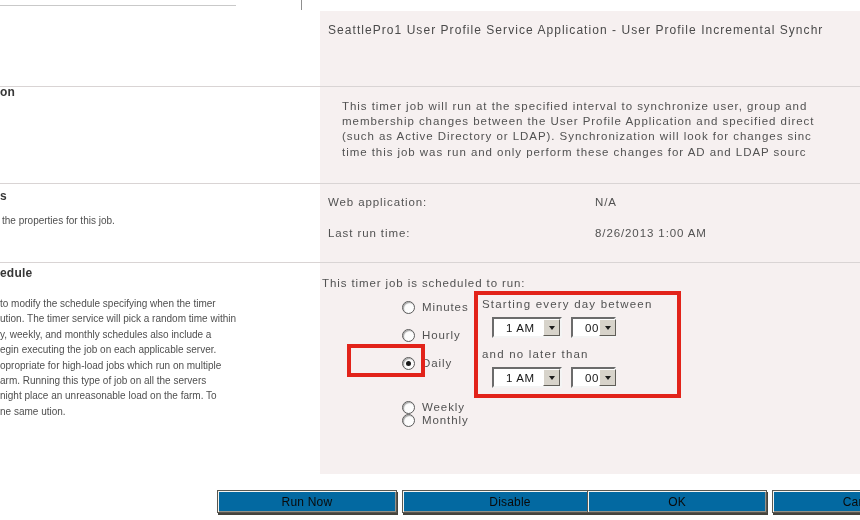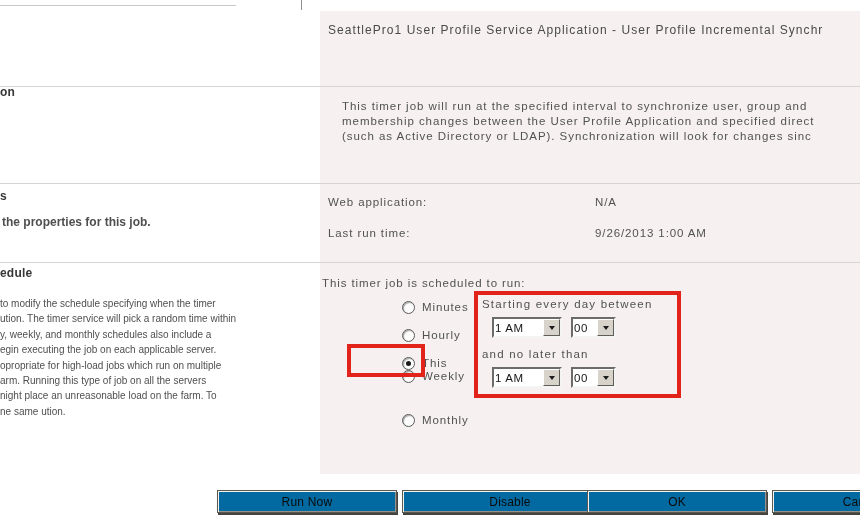--- a/index.html
+++ b/index.html
@@ -10,40 +10,40 @@
   .abs{position:absolute;}
   .nowrap{white-space:pre;}
   
   .hairline{background:#d9d4d4;height:1px;left:0;width:860px;z-index:3;}
   #artifact-top-line{background:#c9c9c9;height:1px;left:0;top:5px;width:236px;z-index:3;}
   #artifact-vline{background:#8f8f8f;width:1px;height:10px;left:301px;top:0;z-index:3;}
   
   #pink-panel{left:320px;top:11px;width:540px;height:463px;background:#f6f0f0;z-index:1;}
   
   .lhead{font-size:12px;font-weight:bold;color:#373737;letter-spacing:.2px;}
-  .ltext{font-size:12px;color:#4f4f4f;font-weight:bold;}
+  .ltext{font-size:10px;color:#4f4f4f;}
   #sched-desc{left:0;top:296px;width:318px;height:136px;overflow:hidden;z-index:2;}
   #sched-desc div{white-space:pre;font-size:10px;line-height:15.4px;color:#4f4f4f;}
   
   .rtext{font-size:11.5px;color:#525252;letter-spacing:.9px;z-index:2;}
   #job-title{left:328px;top:23px;font-size:12px;letter-spacing:1.05px;color:#4a4a4a;white-space:pre;z-index:2;}
   #job-desc{left:328px;top:99px;z-index:2;margin-left:14px;}
   #job-desc div{white-space:pre;font-size:11.5px;line-height:15.2px;letter-spacing:.95px;color:#525252;}
   
   .radio-row{display:flex;align-items:center;gap:7px;height:14px;z-index:2;padding-left:40px;}
   .radio-circle{width:11px;height:11px;border-radius:50%;background:#fdfdfd;border:1px solid #5a5a5a;
     box-shadow:inset 1px 1px 1px rgba(0,0,0,.35);display:flex;align-items:center;justify-content:center;flex:0 0 auto;}
   .radio-dot{width:5px;height:5px;border-radius:50%;background:#1a1a1a;}
   .radio-label{font-size:11.5px;letter-spacing:.9px;color:#525252;}
   
   .red-box{border:4px solid #e2231a;background:transparent;z-index:4;box-sizing:border-box;}
   
   .combo{background:#fff;border:2px solid;border-color:#6b6b6b #f4f4f4 #f4f4f4 #6b6b6b;
     box-sizing:border-box;z-index:5;display:flex;align-items:center;}
-  .combo-value{font-size:11.5px;color:#161616;padding-left:1px;letter-spacing:.6px;flex:1;}
+  .combo-value{font-size:11.5px;color:#161616;padding-left:12px;letter-spacing:.6px;flex:1;}
   .dd-btn{width:15px;align-self:stretch;background:#d7d3ca;border:1px solid;border-color:#ffffff #5f5d57 #5f5d57 #ffffff;
     display:flex;align-items:center;justify-content:center;flex:0 0 auto;}
   .dd-arrow{width:0;height:0;border-left:3px solid transparent;border-right:3px solid transparent;border-top:4px solid #1c1c1c;}
   
   .btn{top:490px;height:23px;background:#0369a1;border:1px solid #5a5851;box-sizing:border-box;
     box-shadow:inset 1px 1px 0 #f6f4ef,inset -1px -1px 0 #94928a,1px 2px 0 #45433d;
     display:flex;align-items:center;justify-content:center;font-size:12px;color:#0a0a0a;letter-spacing:.2px;z-index:2;cursor:default;}
 </style>
 </head>
 <body>
@@ -74,44 +74,45 @@
     <div>night place an unreasonable load on the farm. To</div>
     <div>ne same ution.</div>
   </div>
 
   <div class="abs" id="job-title">SeattlePro1 User Profile Service Application - User Profile Incremental Synchr</div>
 
   <div class="abs" id="job-desc">
     <div>This timer job will run at the specified interval to synchronize user, group and</div>
     <div>membership changes between the User Profile Application and specified direct</div>
     <div>(such as Active Directory or LDAP). Synchronization will look for changes sinc</div>
+    <div>time this job was run and only perform these changes for AD and LDAP sourc</div>
   </div>
 
   <div class="abs rtext nowrap" style="left:328px;top:196px">Web application:</div>
   <div class="abs rtext nowrap" style="left:595px;top:196px">N/A</div>
   <div class="abs rtext nowrap" style="left:328px;top:227px">Last run time:</div>
-  <div class="abs rtext nowrap" style="left:595px;top:227px">9/26/2013 1:00 AM</div>
+  <div class="abs rtext nowrap" style="left:595px;top:227px">8/26/2013 1:00 AM</div>
 
   <div class="abs rtext nowrap" style="left:322px;top:277px">This timer job is scheduled to run:</div>
 
   <div class="abs radio-row" style="left:362px;top:300px">
     <span class="radio-circle"></span>
     <span class="radio-label">Minutes</span>
   </div>
   <div class="abs radio-row" style="left:362px;top:328px">
     <span class="radio-circle"></span>
     <span class="radio-label">Hourly</span>
   </div>
   <div class="abs radio-row" style="left:362px;top:356px">
     <span class="radio-circle">
         <span class="radio-dot"></span>
       </span>
-    <span class="radio-label">This</span>
+    <span class="radio-label">Daily</span>
   </div>
-  <div class="abs radio-row" style="left:362px;top:369px">
+  <div class="abs radio-row" style="left:362px;top:400px">
     <span class="radio-circle"></span>
     <span class="radio-label">Weekly</span>
   </div>
   <div class="abs radio-row" style="left:362px;top:413px">
     <span class="radio-circle"></span>
     <span class="radio-label">Monthly</span>
   </div>
 
   <div class="abs red-box" style="left:347px;top:344px;width:78px;height:33px"></div>
   <div class="abs red-box" style="left:474px;top:291px;width:207px;height:107px"></div>

